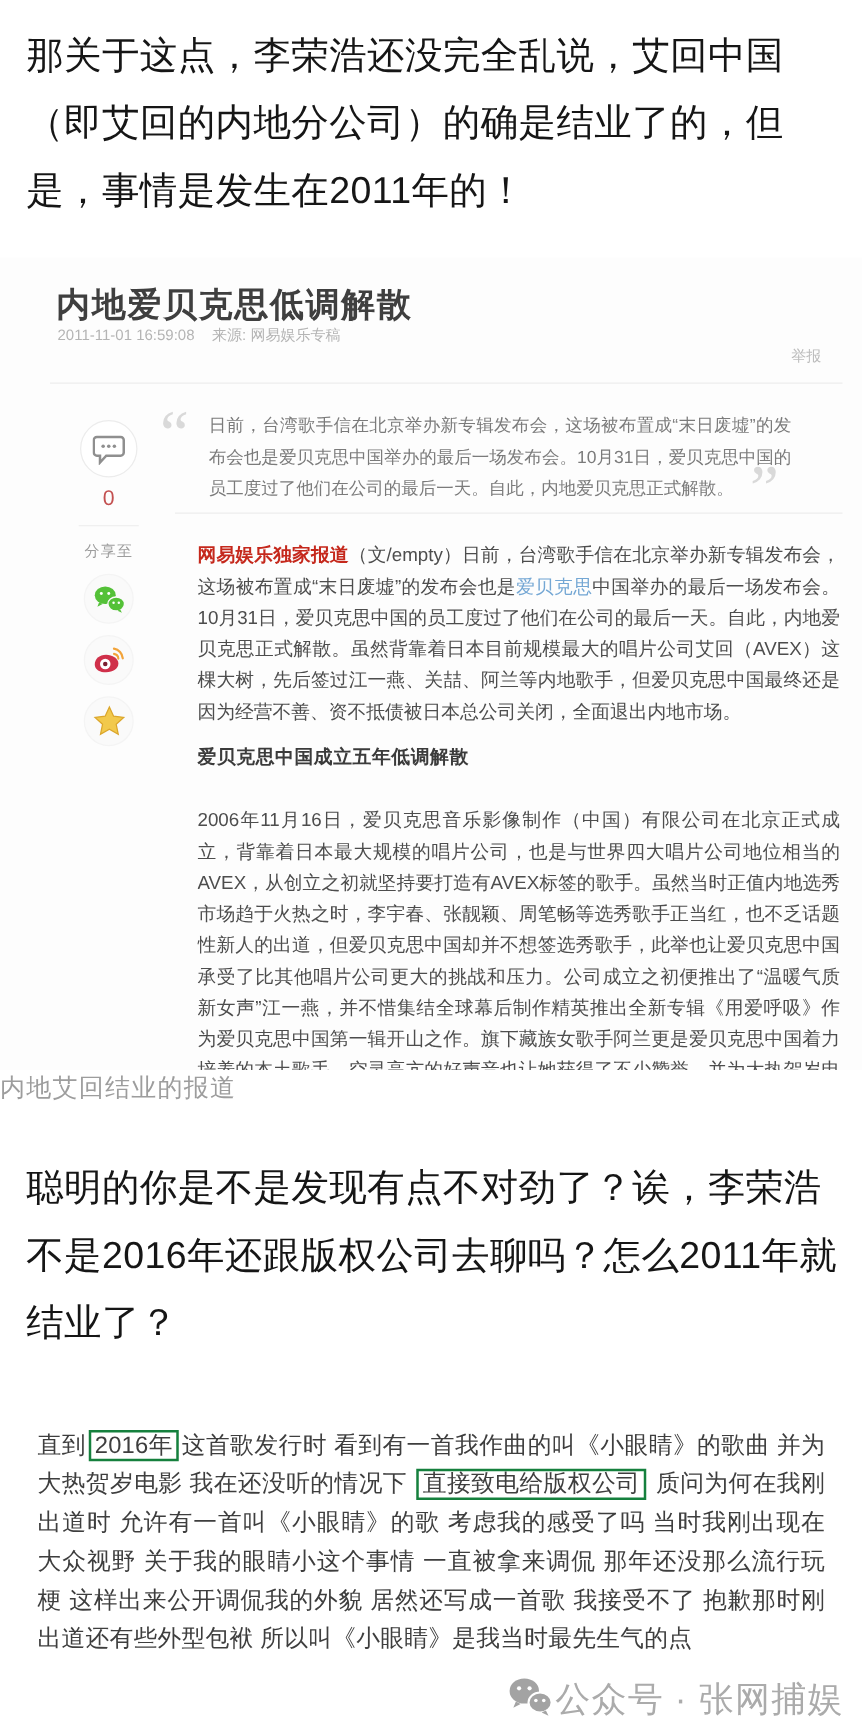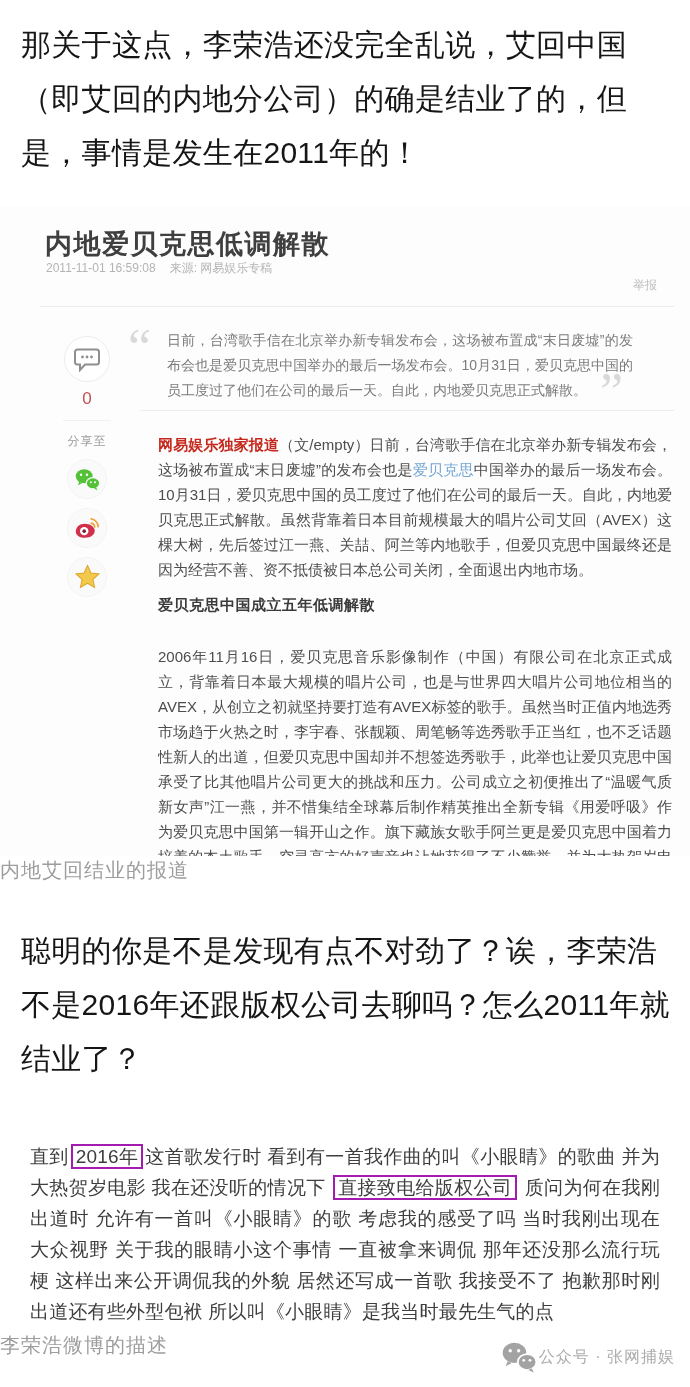--- a/index.html
+++ b/index.html
@@ -49,25 +49,25 @@
   .para2{top:438px;height:212px;overflow:hidden;}
 
   
   .caption{position:absolute;left:0;width:690px;margin:0;text-align:left;font-size:20px;color:#9d9d9d;letter-spacing:1px;}
   .cap1{top:857px;}
   .cap2{top:1332px;}
 
   
   .weibo-card{position:absolute;left:30px;top:1141px;width:630px;font-size:19px;line-height:31px;
               color:#3e3e3e;text-align:justify;letter-spacing:.2px;}
-  .red-box{border:2px solid #a21caf;padding:0 3px;margin:0 2px;}
+  .red-box{border:2px solid #15803d;padding:0 3px;margin:0 2px;}
 
   
-  .watermark{position:absolute;right:15px;top:1341px;display:flex;align-items:center;gap:1px;
-             color:#ababab;font-size:16px;letter-spacing:1px;}
+  .watermark{position:absolute;right:15px;top:1341px;display:flex;align-items:flex-start;gap:1px;
+             color:#ababab;font-size:28px;letter-spacing:1px;}
 </style>
 </head>
 <body>
 
 <div class="page">
 
   <p class="big-text intro">那关于这点，李荣浩还没完全乱说，艾回中国（即艾回的内地分公司）的确是结业了的，但是，事情是发生在2011年的！</p>
 
   <section class="news-card">
     <h1 class="news-title">内地爱贝克思低调解散</h1>
@@ -129,21 +129,20 @@
 
     <p class="news-body para2">2006年11月16日，爱贝克思音乐影像制作（中国）有限公司在北京正式成立，背靠着日本最大规模的唱片公司，也是与世界四大唱片公司地位相当的AVEX，从创立之初就坚持要打造有AVEX标签的歌手。虽然当时正值内地选秀市场趋于火热之时，李宇春、张靓颖、周笔畅等选秀歌手正当红，也不乏话题性新人的出道，但爱贝克思中国却并不想签选秀歌手，此举也让爱贝克思中国承受了比其他唱片公司更大的挑战和压力。公司成立之初便推出了“温暖气质新女声”江一燕，并不惜集结全球幕后制作精英推出全新专辑《用爱呼吸》作为爱贝克思中国第一辑开山之作。旗下藏族女歌手阿兰更是爱贝克思中国着力培养的本土歌手，空灵高亢的好声音也让她获得了不少赞誉，并为大热贺岁电影《赤壁》演唱了主题曲，更加提升了在内地的知名度，为随后</p>
   </section>
 
   <p class="caption cap1">内地艾回结业的报道</p>
 
   <p class="big-text question">聪明的你是不是发现有点不对劲了？诶，李荣浩不是2016年还跟版权公司去聊吗？怎么2011年就结业了？</p>
 
   <div class="weibo-card"><span>直到</span><span class="red-box">2016年</span><span>这首歌发行时 看到有一首我作曲的叫《小眼睛》的歌曲 并为大热贺岁电影 我在还没听的情况下 </span><span class="red-box">直接致电给版权公司</span><span> 质问为何在我刚出道时 允许有一首叫《小眼睛》的歌 考虑我的感受了吗 当时我刚出现在大众视野 关于我的眼睛小这个事情 一直被拿来调侃 那年还没那么流行玩梗 这样出来公开调侃我的外貌 居然还写成一首歌 我接受不了 抱歉那时刚出道还有些外型包袱 所以叫《小眼睛》是我当时最先生气的点</span></div>
 
-  <p class="caption cap2">李荣浩微博的描述</p>
 
   <div class="watermark">
     <svg width="37" height="32" viewBox="0 0 44 38">
       <ellipse cx="16" cy="14" rx="14" ry="12" fill="#a3a3a3"></ellipse>
       <path d="M8 24 l-2.5 6 7 -3.6 z" fill="#a3a3a3"></path>
       <circle cx="11" cy="11.5" r="2" fill="#ffffff"></circle>
       <circle cx="21" cy="11.5" r="2" fill="#ffffff"></circle>
       <ellipse cx="31" cy="25" rx="11" ry="9.5" fill="#a3a3a3" stroke="#ffffff" stroke-width="2"></ellipse>
       <path d="M36.5 32.5 l2.5 5 -6.5 -3 z" fill="#a3a3a3"></path>
       <circle cx="27" cy="23" r="1.7" fill="#ffffff"></circle>

